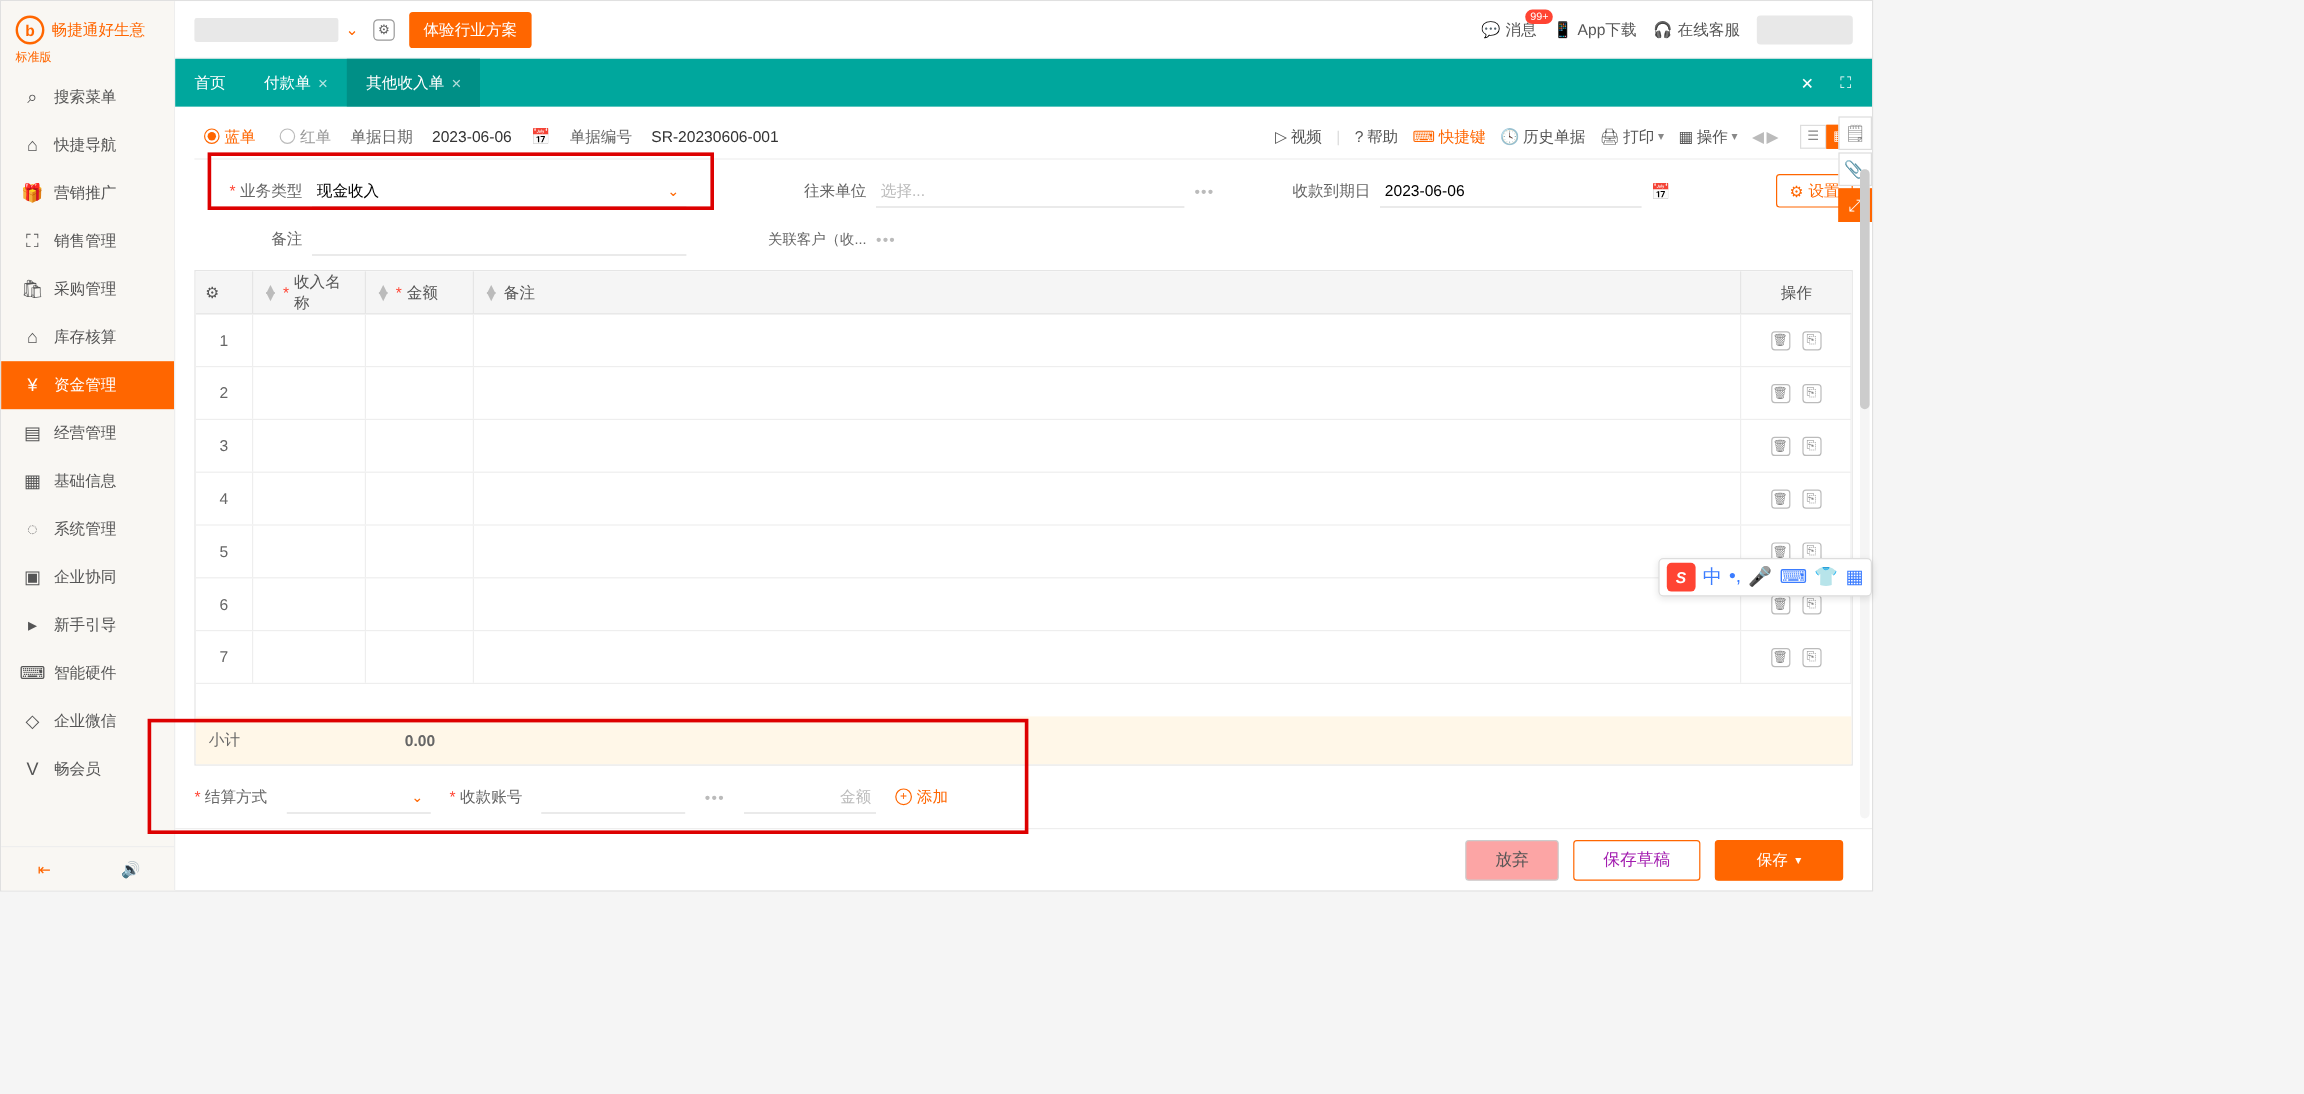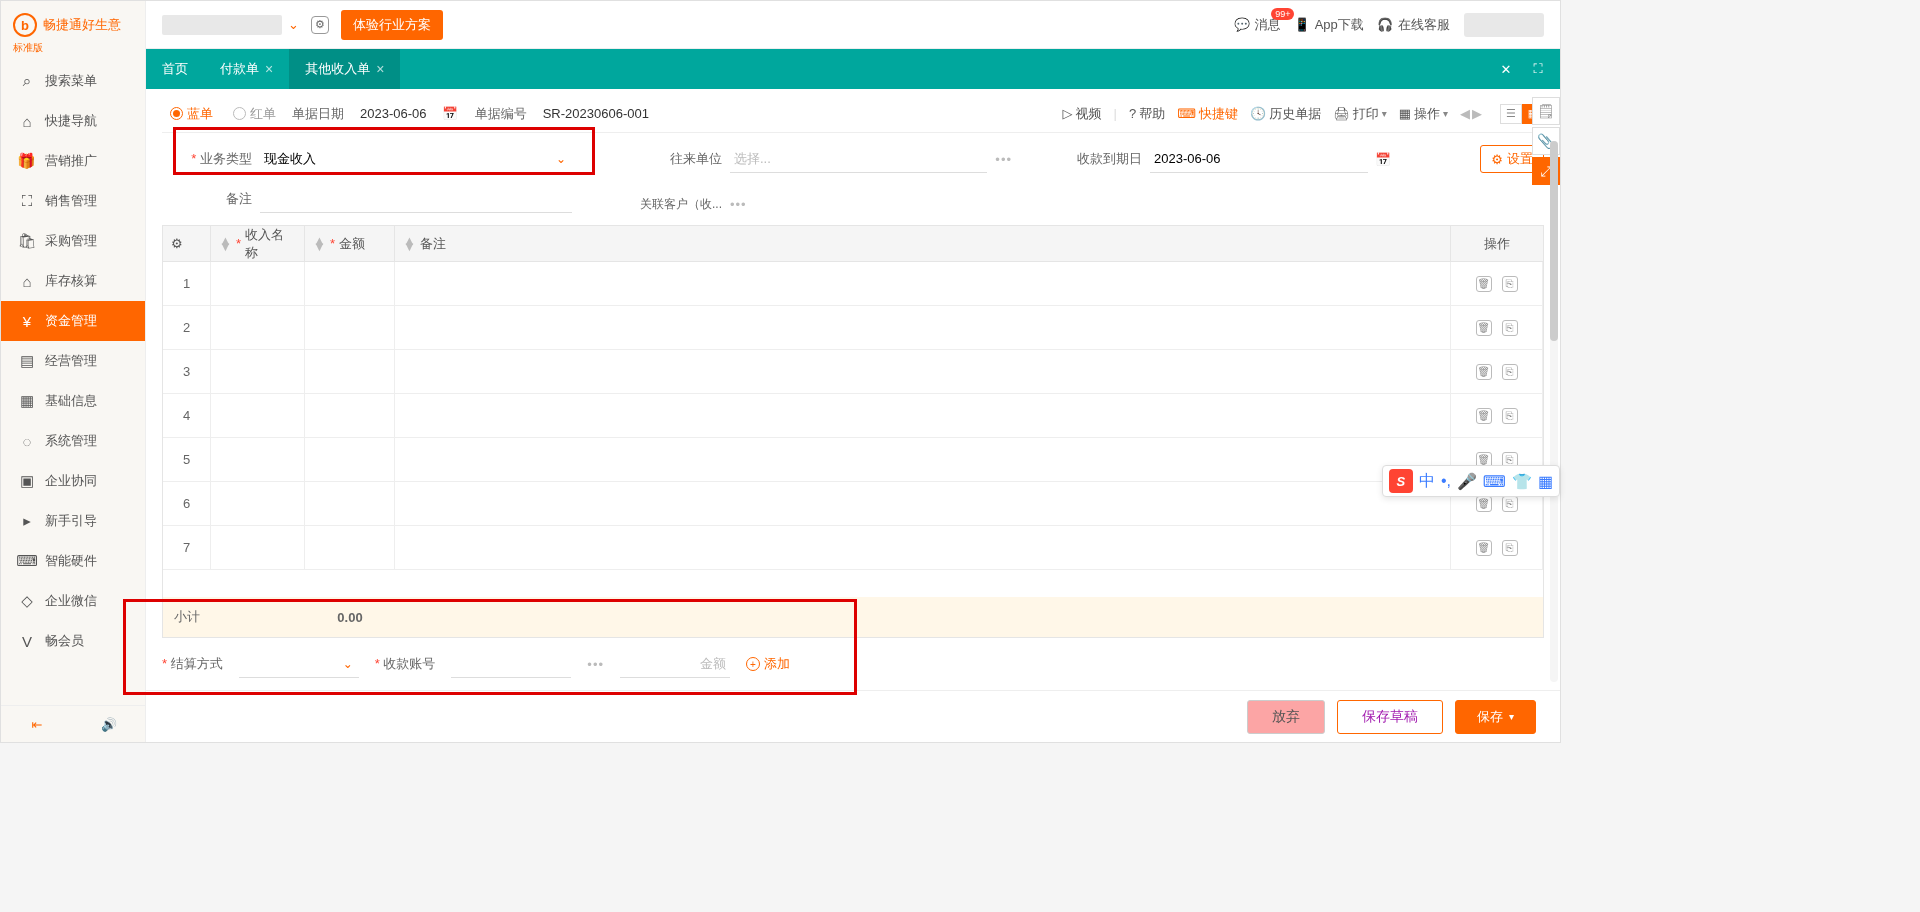--- a/index.html
+++ b/index.html
@@ -43,21 +43,21 @@
 .lbl{color:#666;font-size:13px}
 .val{color:#333;font-size:13px}
 .toolbar-right{margin-left:auto;display:flex;align-items:center;gap:12px}
 .tool{display:flex;align-items:center;gap:3px;color:#555;cursor:pointer;font-size:13px}
 .tool-sep{color:#ddd}
 .caret{color:#888;font-size:10px}
 .nav-arrows{display:flex;gap:2px;color:#bbb}
 .view-toggle{display:flex;margin-left:6px}
 .view-btn{width:22px;height:20px;border:1px solid #ddd;display:flex;align-items:center;justify-content:center;cursor:pointer;font-size:11px;color:#888}
 .view-btn.active{background:#f60;border-color:#f60;color:#fff}
-.form-row2{display:flex;gap:20px;padding:12px 0;align-items:flex-end}
+.form-row2{display:flex;gap:20px;padding:12px 0;align-items:center}
 .fld{display:flex;align-items:center;gap:8px}
 .fld-lbl{width:90px;text-align:right;color:#666;font-size:13px}
 .req::before{content:"* ";color:#f43}
 .fld-input{height:28px;border:none;border-bottom:1px solid #ddd;outline:none;font-size:13px;padding:0 4px;background:transparent}
 .fld-input::placeholder{color:#bbb}
 .fld-more{color:#bbb;cursor:pointer;letter-spacing:1px}
 .highlight1{position:absolute;border:3px solid #d00;pointer-events:none;z-index:50}
 .sel-wrap{position:relative;display:flex;align-items:center}
 .sel-caret{color:#f60;font-size:12px;margin-left:-16px;pointer-events:none}
 .settings-btn{height:28px;padding:0 10px;border:1px solid #f60;color:#f60;background:#fff;border-radius:3px;cursor:pointer;display:flex;align-items:center;gap:4px;font-size:12px}
@@ -73,21 +73,21 @@
 .op-icon{width:16px;height:16px;border:1px solid #bbb;border-radius:3px;display:flex;align-items:center;justify-content:center;font-size:10px;color:#888;cursor:pointer}
 .subtotal{height:40px;background:#fff7e8;display:flex;align-items:center;font-size:13px;color:#555}
 .subtotal .td{border:none}
 .bottom-form{padding:12px 16px;display:flex;align-items:center;gap:16px;font-size:13px}
 .add-link{color:#f60;display:flex;align-items:center;gap:4px;cursor:pointer}
 .add-circle{width:14px;height:14px;border:1px solid #f60;border-radius:50%;display:flex;align-items:center;justify-content:center;font-size:10px}
 .footer{height:52px;border-top:1px solid #eee;display:flex;align-items:center;justify-content:flex-end;gap:12px;padding:0 24px}
 .fbtn{height:34px;padding:0 24px;border-radius:3px;cursor:pointer;font-size:14px;display:flex;align-items:center;gap:6px}
 .fbtn.plain{background:#fca5a5;border:1px solid #ccc;color:#555}
 .fbtn.outline{background:#fff;border:1px solid #f60;color:#a21caf}
-.fbtn.primary{background:#f60;border:1px solid #f60;color:#fff;padding:0 21px}
+.fbtn.primary{background:#f60;border:1px solid #f60;color:#fff;padding:0 34px}
 .right-rail{position:absolute;right:0;top:96px;width:28px;display:flex;flex-direction:column;gap:2px}
 .rail-btn{width:28px;height:28px;background:#fff;border:1px solid #ddd;display:flex;align-items:center;justify-content:center;cursor:pointer;color:#888;font-size:14px}
 .rail-btn.active{background:#f60;border-color:#f60;color:#fff}
 .col-gear{width:48px}
 .col-name{width:94px}
 .col-amt{width:90px}
 .col-remark{flex:1}
 .col-ops{width:92px}
 .scrollbar-right{position:absolute;right:2px;top:140px;bottom:60px;width:8px;background:#f5f5f5;border-radius:4px}
 .scrollbar-thumb{width:8px;height:200px;background:#ccc;border-radius:4px}

